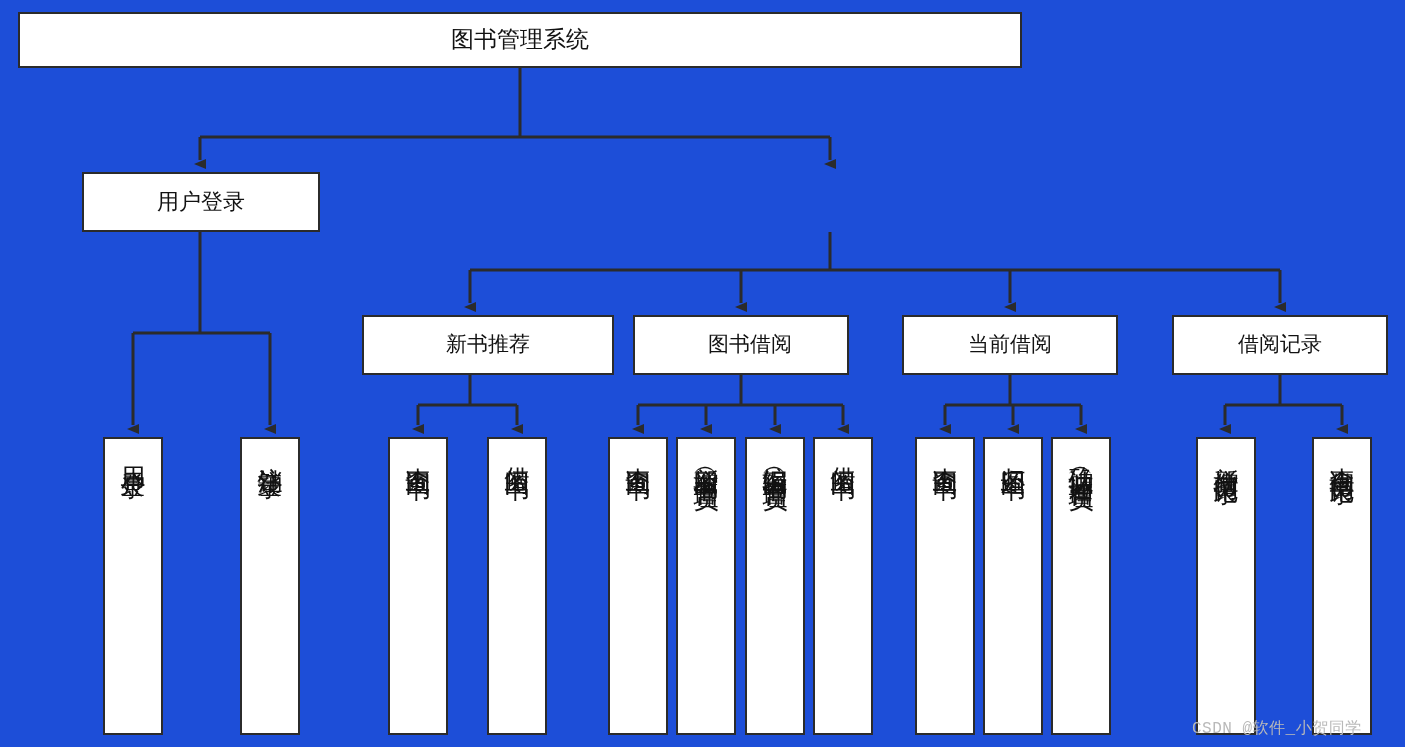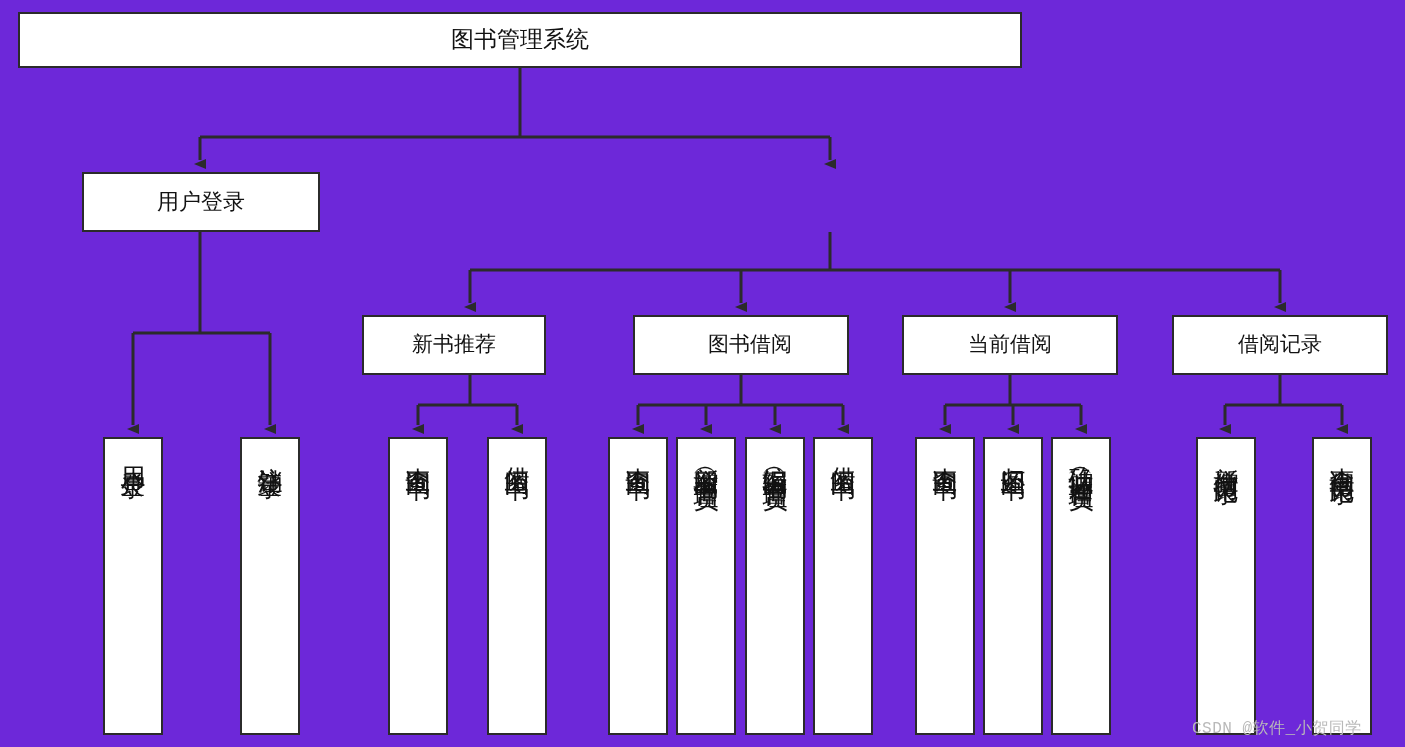--- a/index.html
+++ b/index.html
@@ -6,21 +6,21 @@
   html,body{margin:0;padding:0;background:#ffffff;}
   body{
     font-family:"DejaVu Sans","Liberation Sans",sans-serif;
     color:#111111;
     -webkit-font-smoothing:antialiased;
   }
   #canvas{
     position:relative;
     width:1405px;
     height:747px;
-    background:#6d28d9;
+    background:#1d4ed8;
     overflow:hidden;
   }
   #wires{
     position:absolute;
     left:0; top:0;
     width:1405px;
     height:747px;
     pointer-events:none;
   }
   .node{
@@ -121,21 +121,21 @@
   </svg>
 
   <div class="node root" style="left:18px; top:12px; width:1004px; height:56px;">
     <span class="node-label">图书管理系统</span>
   </div>
 
   <div class="node lvl1" style="left:82px; top:172px; width:238px; height:60px;">
     <span class="node-label">用户登录</span>
   </div>
 
-  <div class="node lvl2" style="left:362px; top:315px; width:184px; height:60px;">
+  <div class="node lvl2" style="left:362px; top:315px; width:252px; height:60px;">
     <span class="node-label">新书推荐</span>
   </div>
   <div class="node lvl2" style="left:633px; top:315px; width:216px; height:60px;padding-left:18px;">
     <span class="node-label">图书借阅</span>
   </div>
   <div class="node lvl2" style="left:1172px; top:315px; width:216px; height:60px;">
     <span class="node-label">借阅记录</span>
   </div>
   <div class="node lvl2" style="left:902px; top:315px; width:216px; height:60px;">
     <span class="node-label">当前借阅</span>

